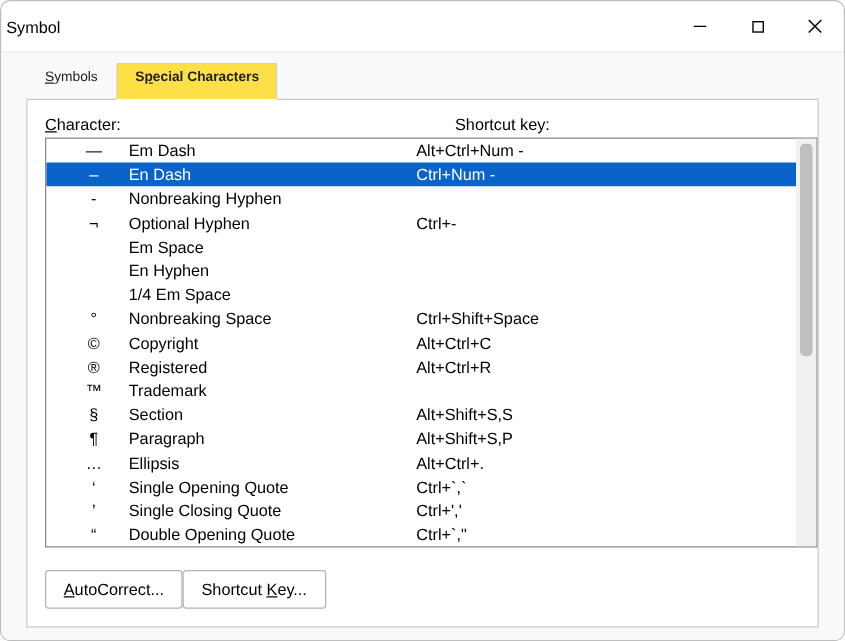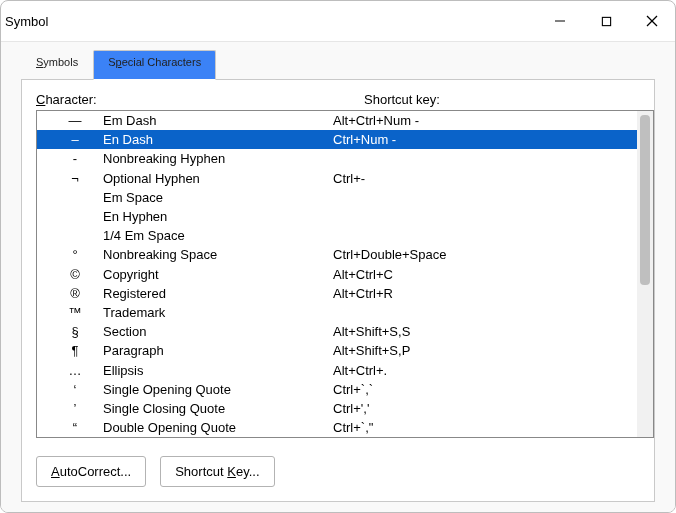--- a/index.html
+++ b/index.html
@@ -66,25 +66,26 @@
   .tab {
     padding: 5px 14px 5px 14px;
     position: relative;
     font-size: 11px;
     color: #222;
     background: transparent;
     border: 1px solid transparent;
     z-index: 1;
   }
   .tab.active {
-    background: #3b82f6;
+    background: #fde047;
     border: 1px solid #c9c9c9;
     border-bottom: 1px solid #fff;
     border-radius: 2px 2px 0 0;
     z-index: 2;
+    font-weight: bold;
   }
   .ulet { text-decoration: underline; }
 
   
   .panel {
     background: #fff;
     border: 1px solid #c9c9c9;
     border-top: none;
     padding: 12px 0 14px 14px;
     flex: 1;
@@ -149,21 +150,20 @@
     top: 4px;
     height: 170px;
     background: #bfbfbf;
     border-radius: 4px;
   }
 
   
   .underbtns {
     margin-top: 18px;
     display: flex;
-    gap: 14px;
   }
   .btn {
     background: #fff;
     border: 1px solid #b3b3b3;
     border-radius: 3px;
     padding: 7px 14px;
     font-size: 13px;
     color: #000;
   }
 
@@ -251,21 +251,21 @@
               <div class="cell-key"></div>
             </div>
             <div class="row">
               <div class="cell-sym"></div>
               <div class="cell-name">1/4 Em Space</div>
               <div class="cell-key"></div>
             </div>
             <div class="row">
               <div class="cell-sym">°</div>
               <div class="cell-name">Nonbreaking Space</div>
-              <div class="cell-key">Ctrl+Double+Space</div>
+              <div class="cell-key">Ctrl+Shift+Space</div>
             </div>
             <div class="row">
               <div class="cell-sym">©</div>
               <div class="cell-name">Copyright</div>
               <div class="cell-key">Alt+Ctrl+C</div>
             </div>
             <div class="row">
               <div class="cell-sym">®</div>
               <div class="cell-name">Registered</div>
               <div class="cell-key">Alt+Ctrl+R</div>

